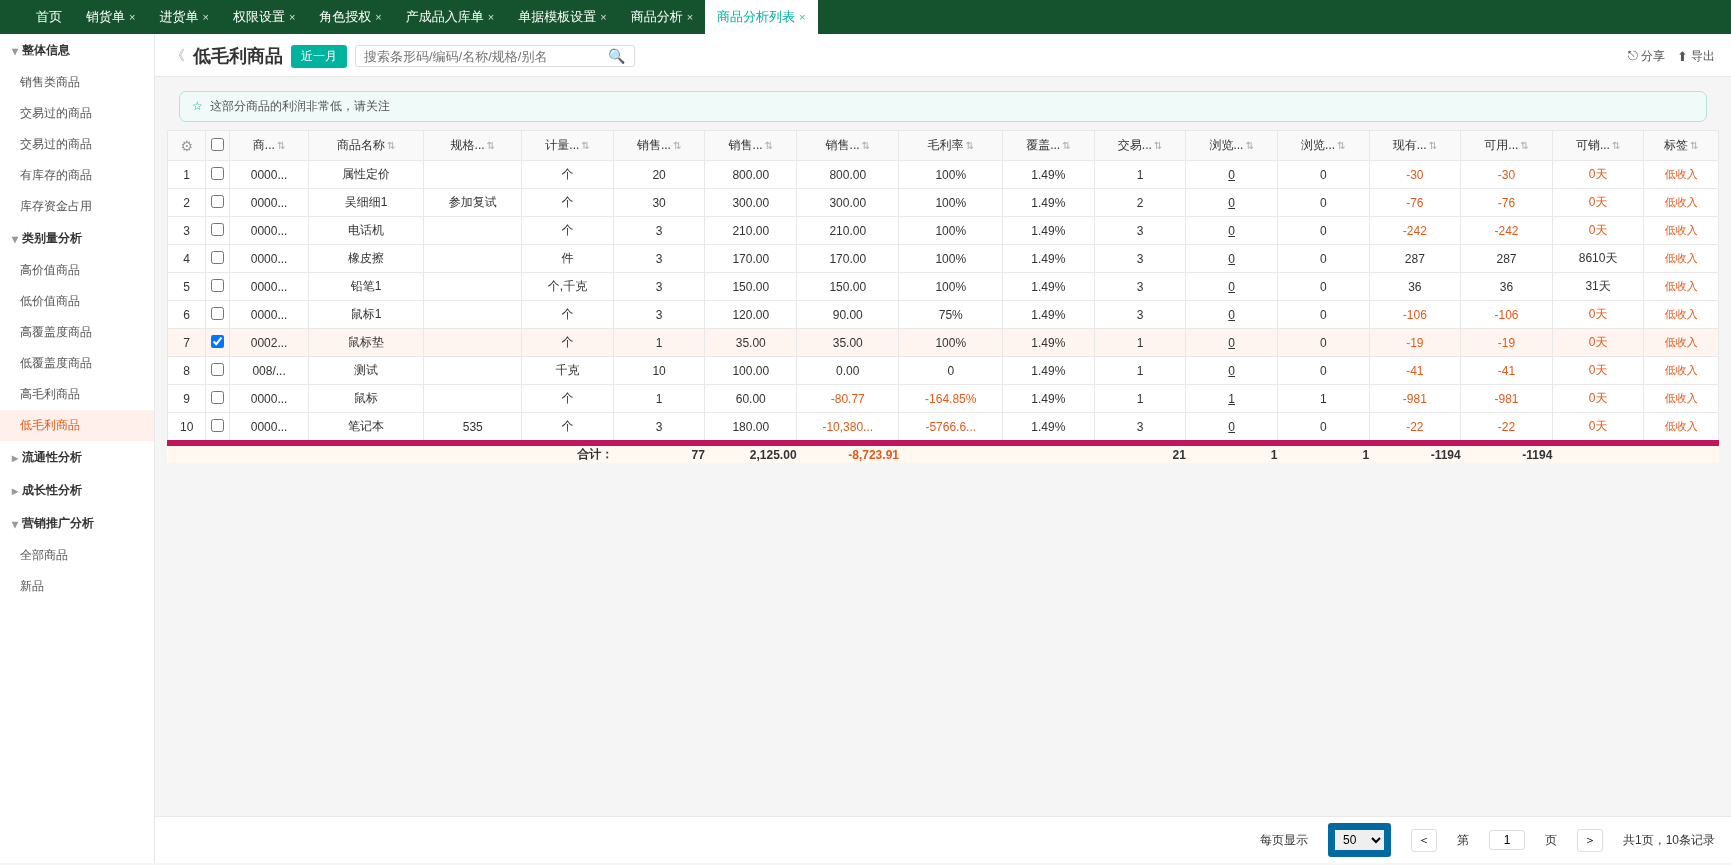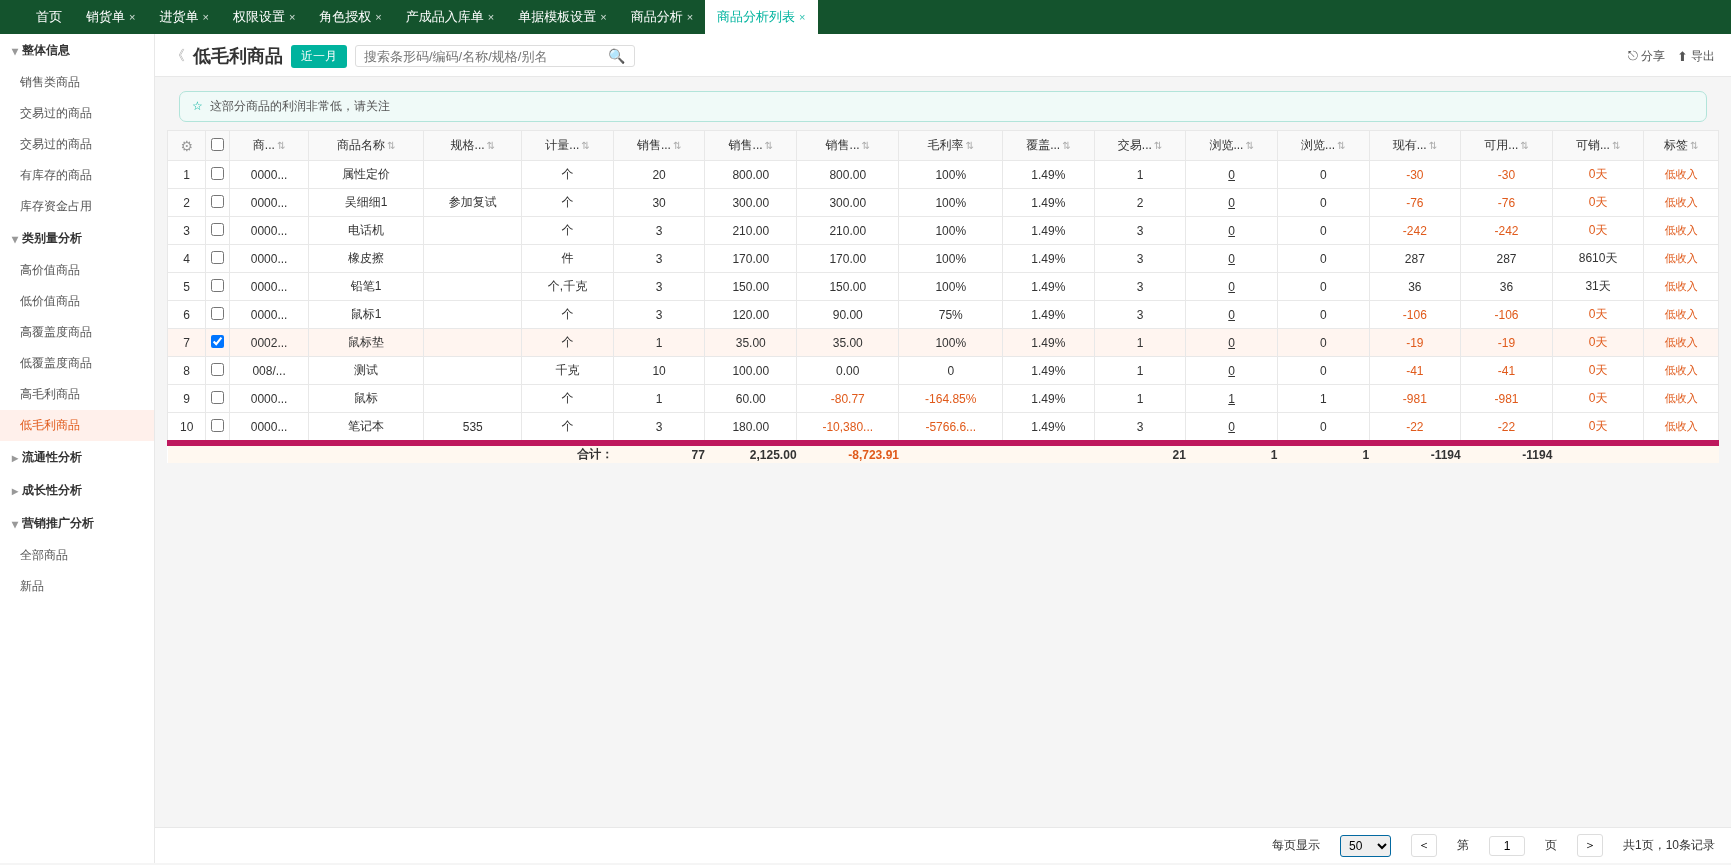--- a/index.html
+++ b/index.html
@@ -188,21 +188,21 @@
       display: flex;
       align-items: center;
       justify-content: flex-end;
       padding: 6px 16px;
       background: #fff;
       border-top: 1px solid #e8e8e8;
       gap: 20px;
       font-size: 12px;
     }
     .page-size-select {
-      border: 1px solid #0369a1;
+      border: 7px solid #0369a1;
       border-radius: 3px;
       padding: 2px 4px;
       font-size: 12px;
     }
     .page-nav-btn {
       border: 1px solid #ddd;
       background: #fff;
       padding: 2px 6px;
       cursor: pointer;
       border-radius: 3px;

